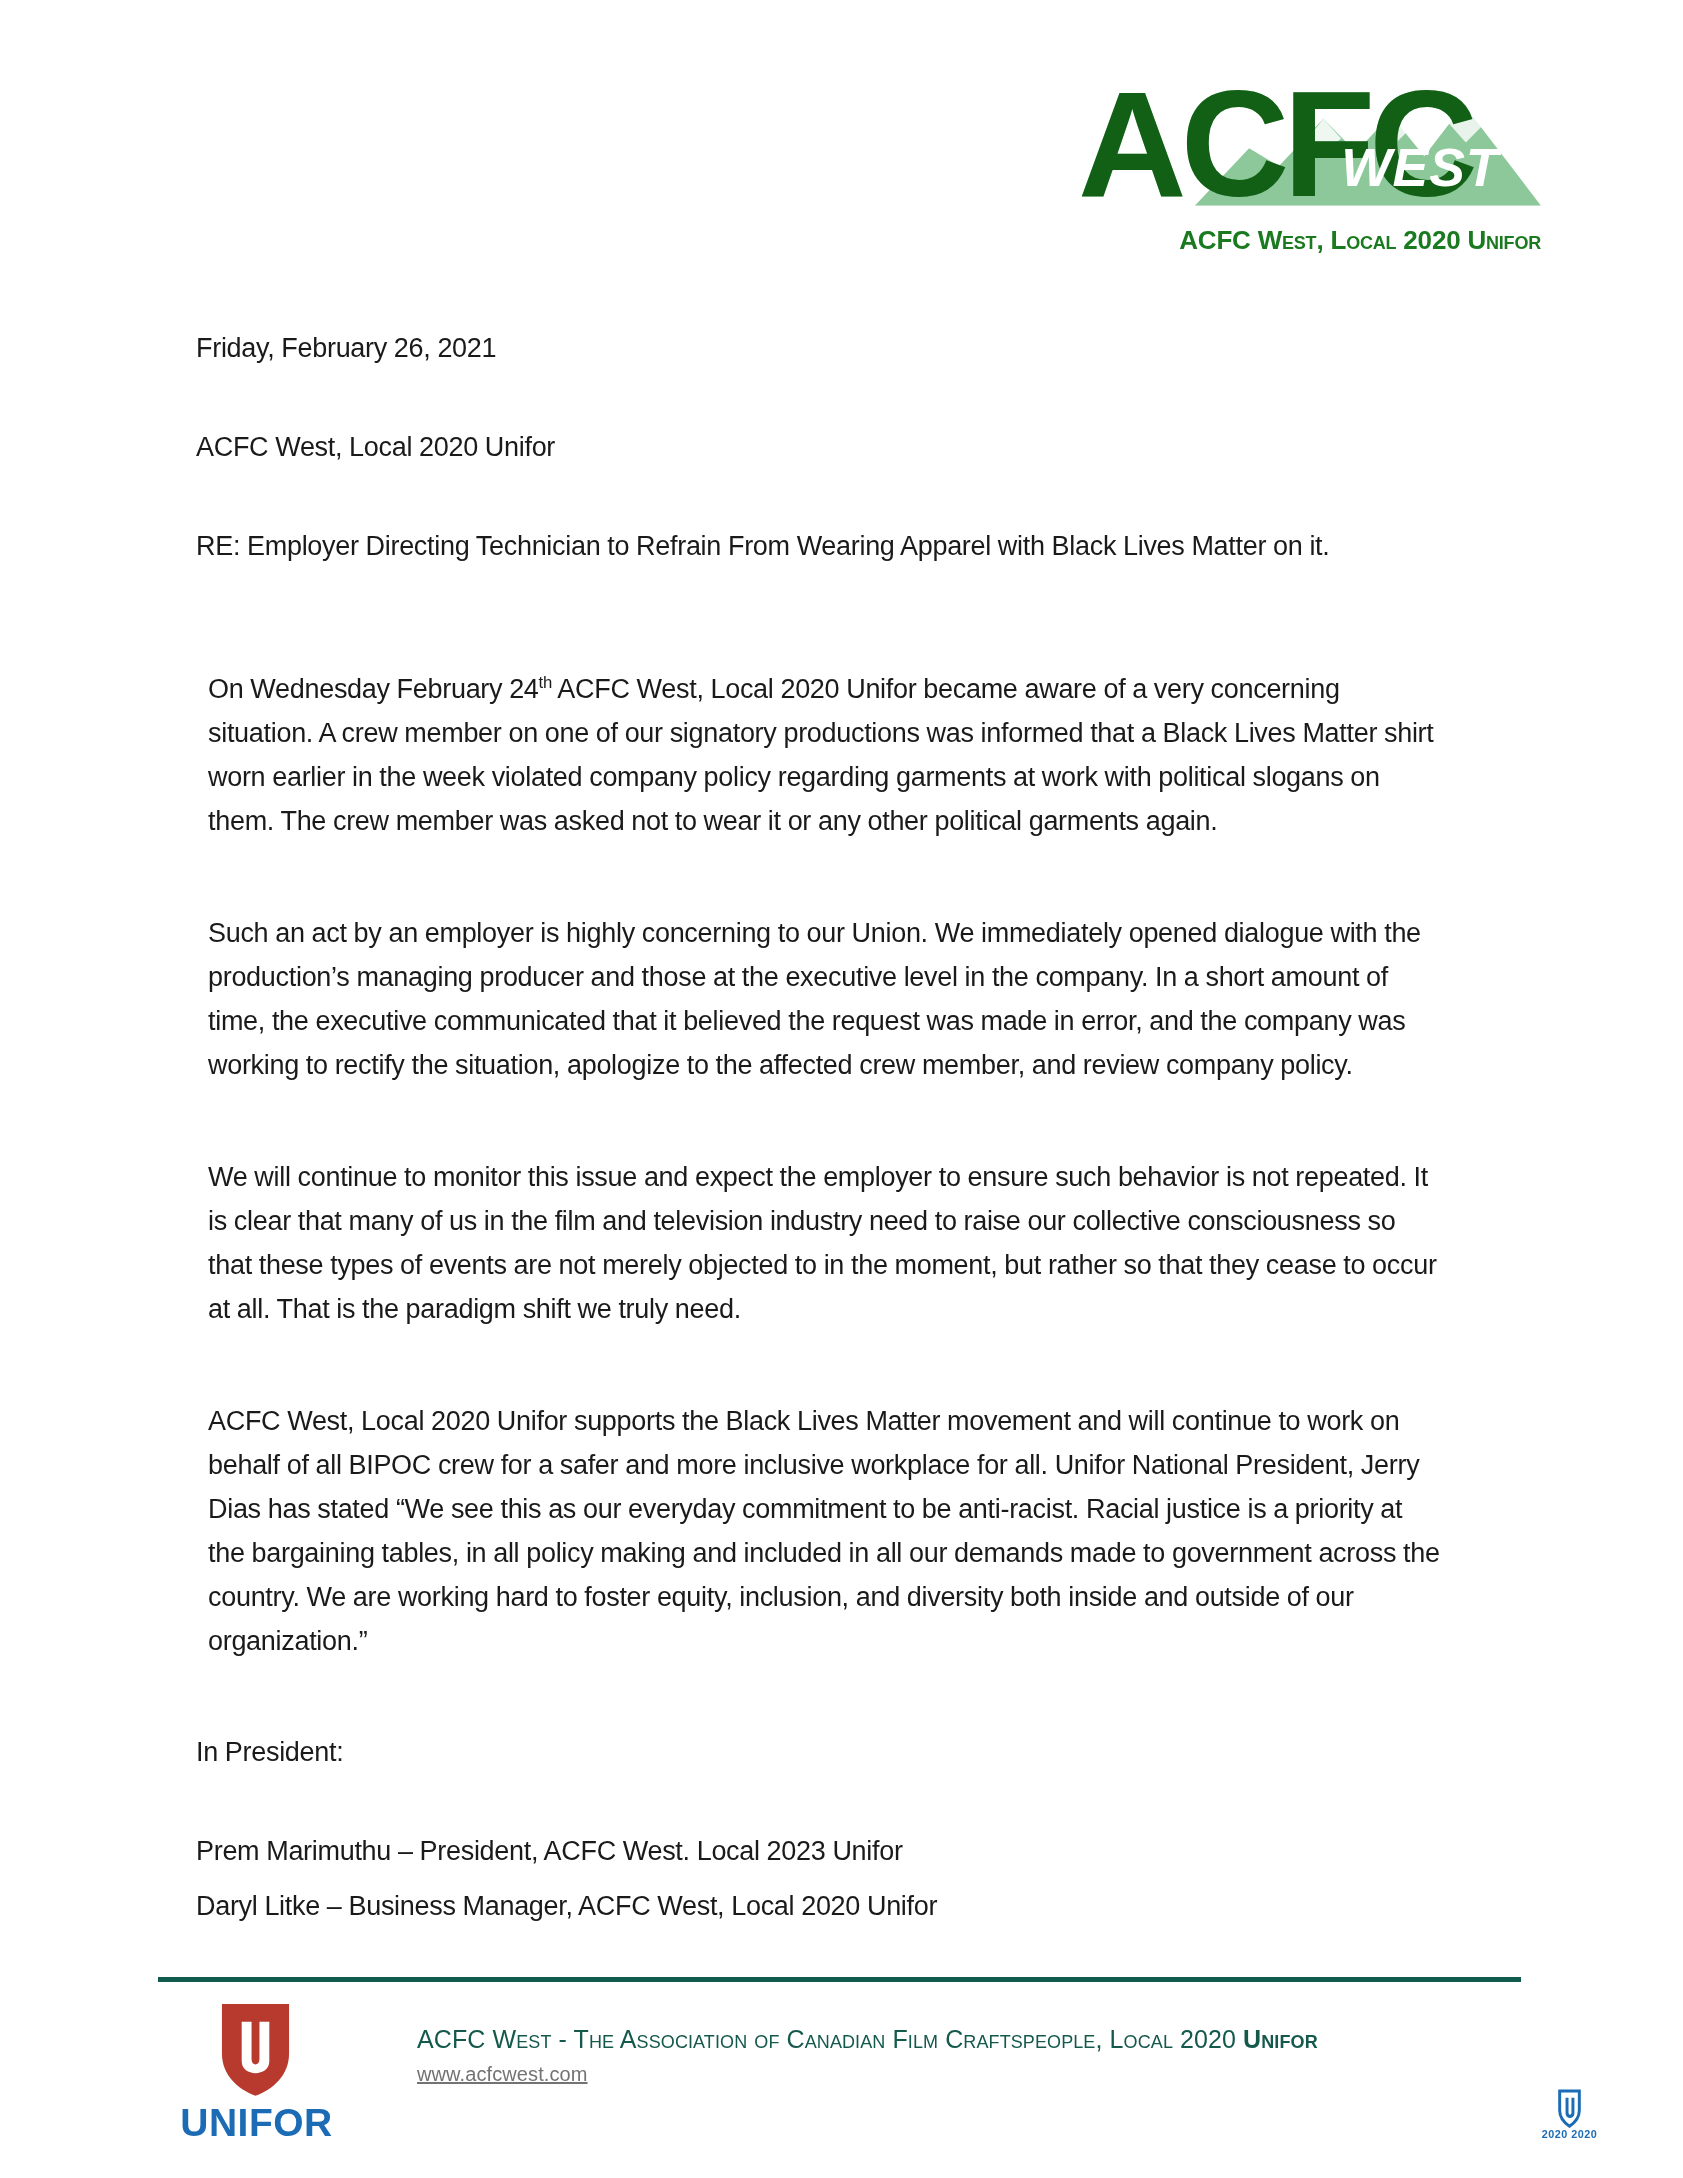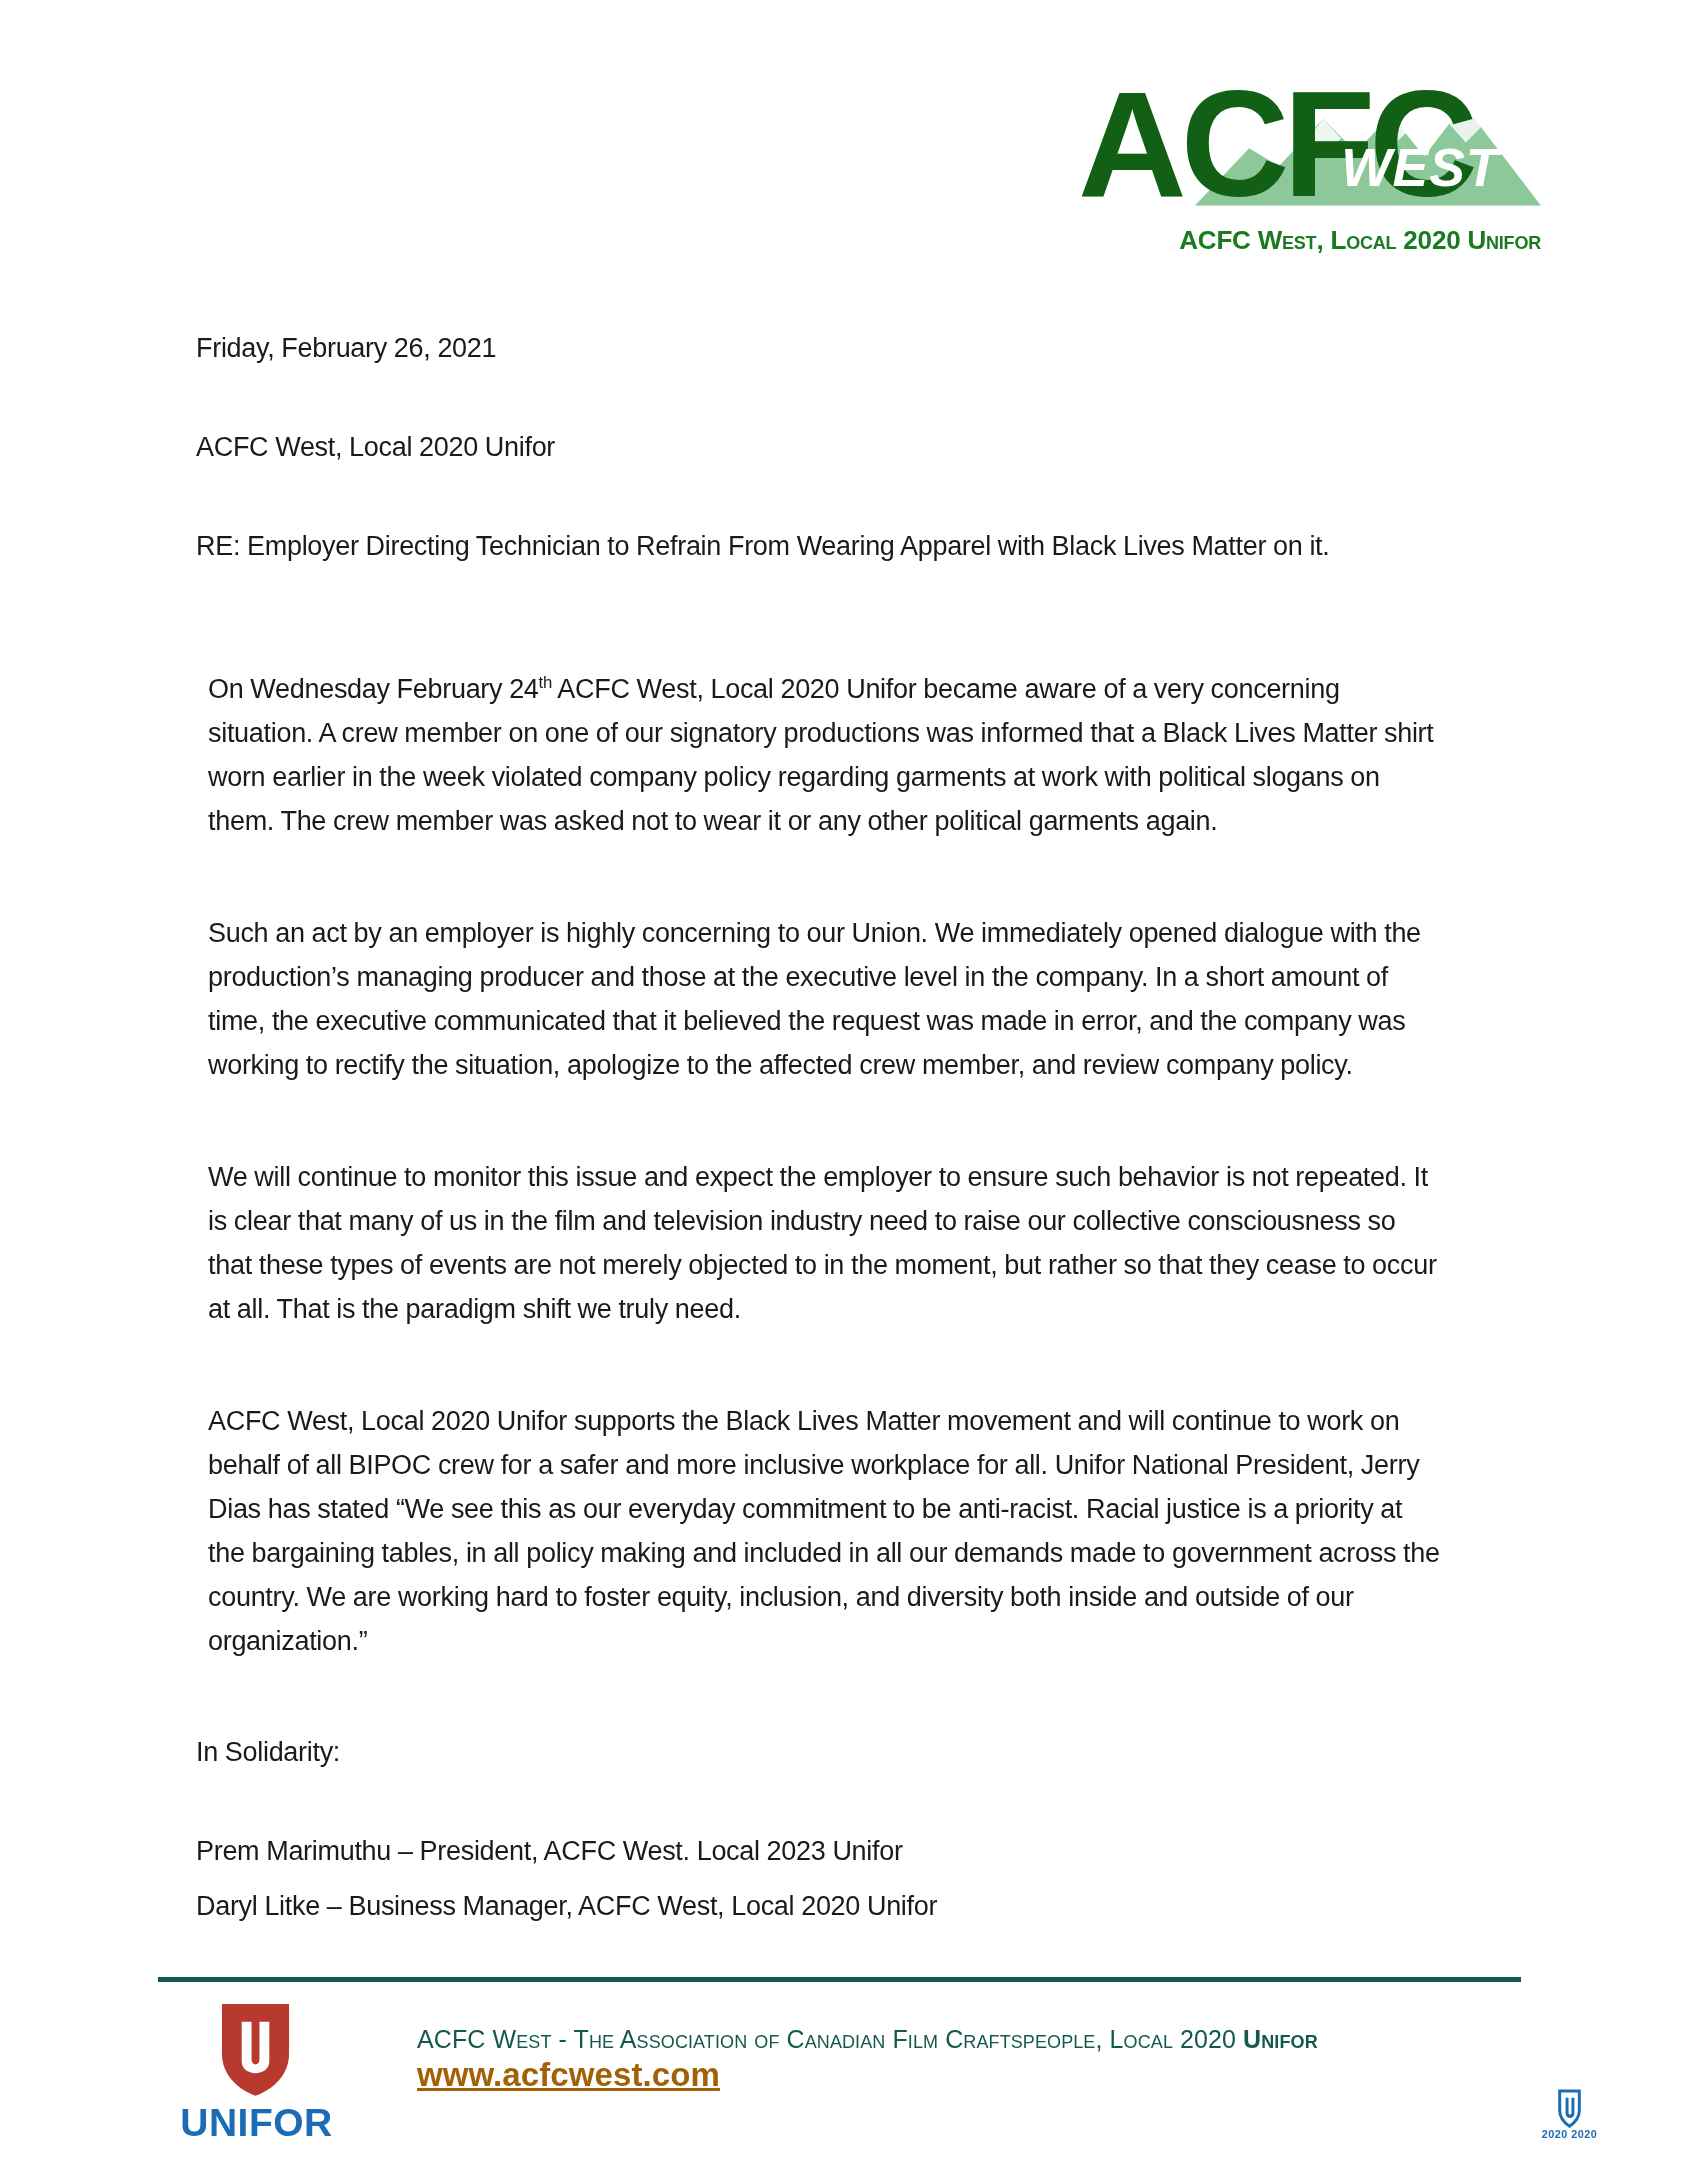--- a/index.html
+++ b/index.html
@@ -138,27 +138,26 @@
     font-variant: small-caps;
     letter-spacing: 0.1px;
     white-space: nowrap;
     margin-top: 18px;
   }
   .f-line .strong-unifor {
     font-weight: bold;
   }
   .f-url {
     font-family: "Liberation Sans", sans-serif;
-    font-size: 33px;
+    font-size: 20px;
     line-height: 35px;
-    color: #a16207;
+    color: #737373;
     text-decoration: underline;
     letter-spacing: 0.1px;
     display: inline-block;
-    font-weight: bold;
   }
   .union-bug {
     position: absolute;
     left: 1381px;
     top: 95px;
     width: 61px;
     height: 55px;
   }
 </style>
 </head>
@@ -210,21 +209,21 @@
 
     <p class="para">Such an act by an employer is highly concerning to our Union.  We immediately opened dialogue with the production’s managing producer and those at the executive level in the company. In a short amount of time, the executive communicated that it believed the request was made in error, and the company was working to rectify the situation, apologize to the affected crew member, and review company policy.</p>
     <div class="gap-small"></div>
 
     <p class="para">We will continue to monitor this issue and expect the employer to ensure such behavior is not repeated. It is clear that many of us in the film and television industry need to raise our collective consciousness so that these types of events are not merely objected to in the moment, but rather so that they cease to occur at all.  That is the paradigm shift we truly need.</p>
     <div class="gap-small"></div>
 
     <p class="para">ACFC West, Local 2020 Unifor supports the Black Lives Matter movement and will continue to work on behalf of all BIPOC crew for a safer and more inclusive workplace for all.  Unifor National President, Jerry Dias has stated “We see this as our everyday commitment to be anti-racist.  Racial justice is a priority at the bargaining tables, in all policy making and included in all our demands made to government across the country.  We are working hard to foster equity, inclusion, and diversity both inside and outside of our organization.”</p>
     <div class="gap-small"></div>
 
-    <div class="line">In Solidarity:</div>
+    <div class="line">In President:</div>
     <div class="gap-small"></div>
 
     <div class="line">Prem Marimuthu – President, ACFC West. Local 2023 Unifor</div>
     <div class="line">Daryl Litke – Business Manager, ACFC West, Local 2020 Unifor</div>
 
   </div>
 
   <div class="footer-rule"></div>
 
   <div class="footer">

